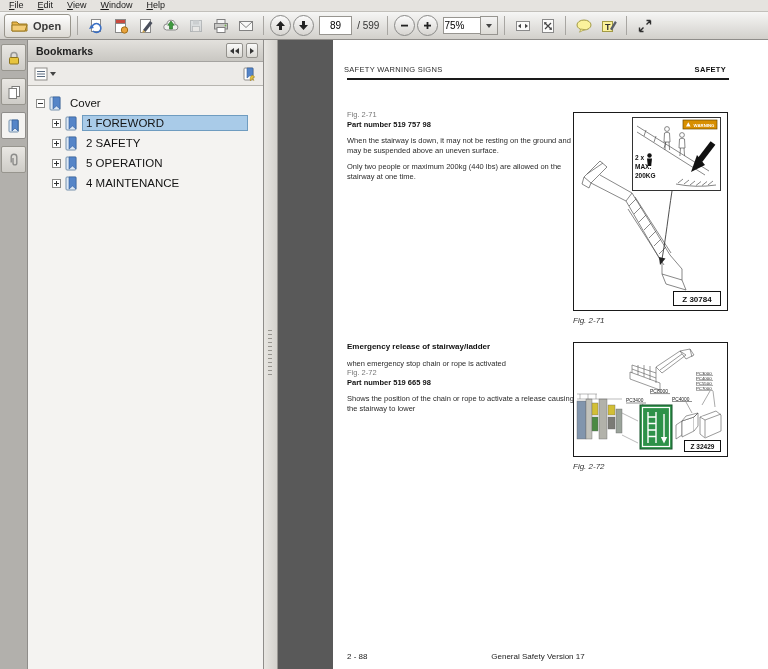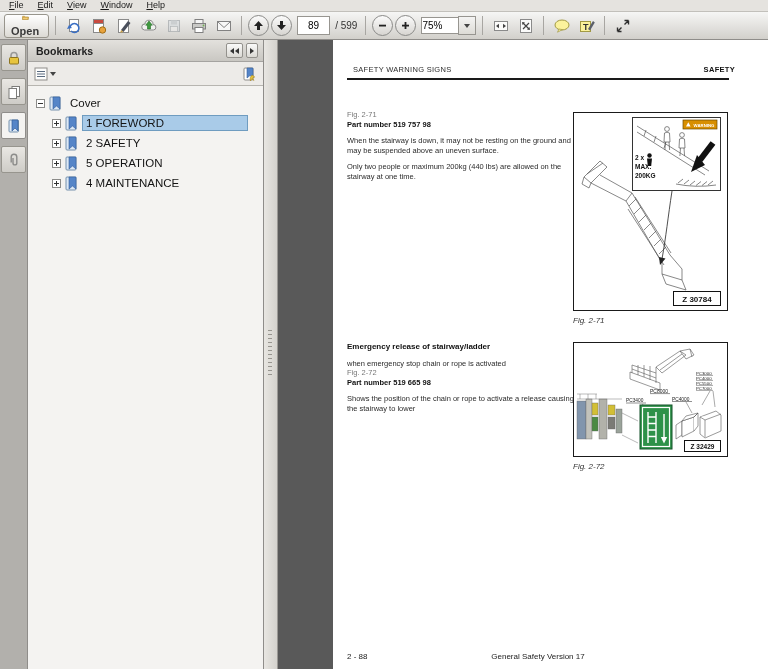--- a/index.html
+++ b/index.html
@@ -14,21 +14,21 @@
   .menu-item::first-letter{text-decoration:underline;}
 
   
   .toolbar{height:27px;background:linear-gradient(#f6f6f5,#d2d0cb);
            border-bottom:1px solid #8f8d8a;display:flex;align-items:center;
            padding:0 4px;gap:2px;flex:none;}
   .tb-sep{width:1px;height:19px;background:#a8a6a2;margin:0 4px;flex:none;}
   .tb-btn{height:22px;min-width:23px;display:flex;align-items:center;justify-content:center;
           border-radius:3px;flex:none;}
   .open-btn{border:1px solid #98958c;background:linear-gradient(#ffffff,#dcdad4);
-            padding:0 9px 0 6px;gap:5px;font-weight:bold;font-size:11px;color:#3a3a3a;flex-direction:column;}
+            padding:0 9px 0 6px;gap:5px;font-weight:bold;font-size:11px;color:#3a3a3a;}
   .circle-btn{width:19px;height:19px;border-radius:50%;border:1px solid #8a8a88;
               background:linear-gradient(#fbfbfb,#d7d5d1);display:flex;align-items:center;
               justify-content:center;flex:none;}
   .page-input{width:27px;height:15px;border:1px solid #979590;background:#fff;
               font-size:10px;text-align:center;font-family:"Liberation Sans",sans-serif;margin:0 3px;}
   .page-total{font-size:10px;color:#333;margin-right:2px;white-space:nowrap;}
   .zoom-combo{display:flex;align-items:center;margin-left:3px;}
   .zoom-val{width:36px;height:15px;border:1px solid #979590;background:#fff;font-size:10px;
             text-align:left;line-height:15px;}
   .zoom-dd{width:16px;height:17px;border:1px solid #979590;margin-left:-1px;
@@ -70,21 +70,21 @@
 
   .splitter{width:13px;background:linear-gradient(90deg,#e8e6e2,#d4d2cd);
             border-right:1px solid #9b9995;position:relative;flex:none;cursor:col-resize;}
   .grip{position:absolute;left:4px;top:290px;width:4px;height:48px;
         background:repeating-linear-gradient(#97958f 0 1px,transparent 1px 4px);}
 
   .docarea{flex:1;background:#595959;position:relative;overflow:hidden;}
   .page{position:absolute;left:55px;top:0;width:446px;height:631px;background:#ffffff;}
 
   
-  .ph-row{position:absolute;left:20px;top:25px;width:382px;display:flex;
+  .ph-row{position:absolute;left:11px;top:25px;width:382px;display:flex;
           justify-content:space-between;font-size:7.5px;color:#2c2c2c;letter-spacing:.3px;text-align:center;}
   .ph-right{font-weight:bold;color:#111;}
   .rule{position:absolute;left:14px;top:38px;width:382px;height:2px;background:#1a1a1a;}
 
   .sec{position:absolute;left:14px;width:226px;font-size:7.5px;line-height:9.5px;color:#2b2b2b;}
   .sec1{top:70px;}
   .sec2{top:302px;width:230px;}
   .sec .title{font-weight:bold;font-size:8px;color:#111;}
   .sec .figref{color:#777;}
   .sec .part{font-weight:bold;color:#111;}

